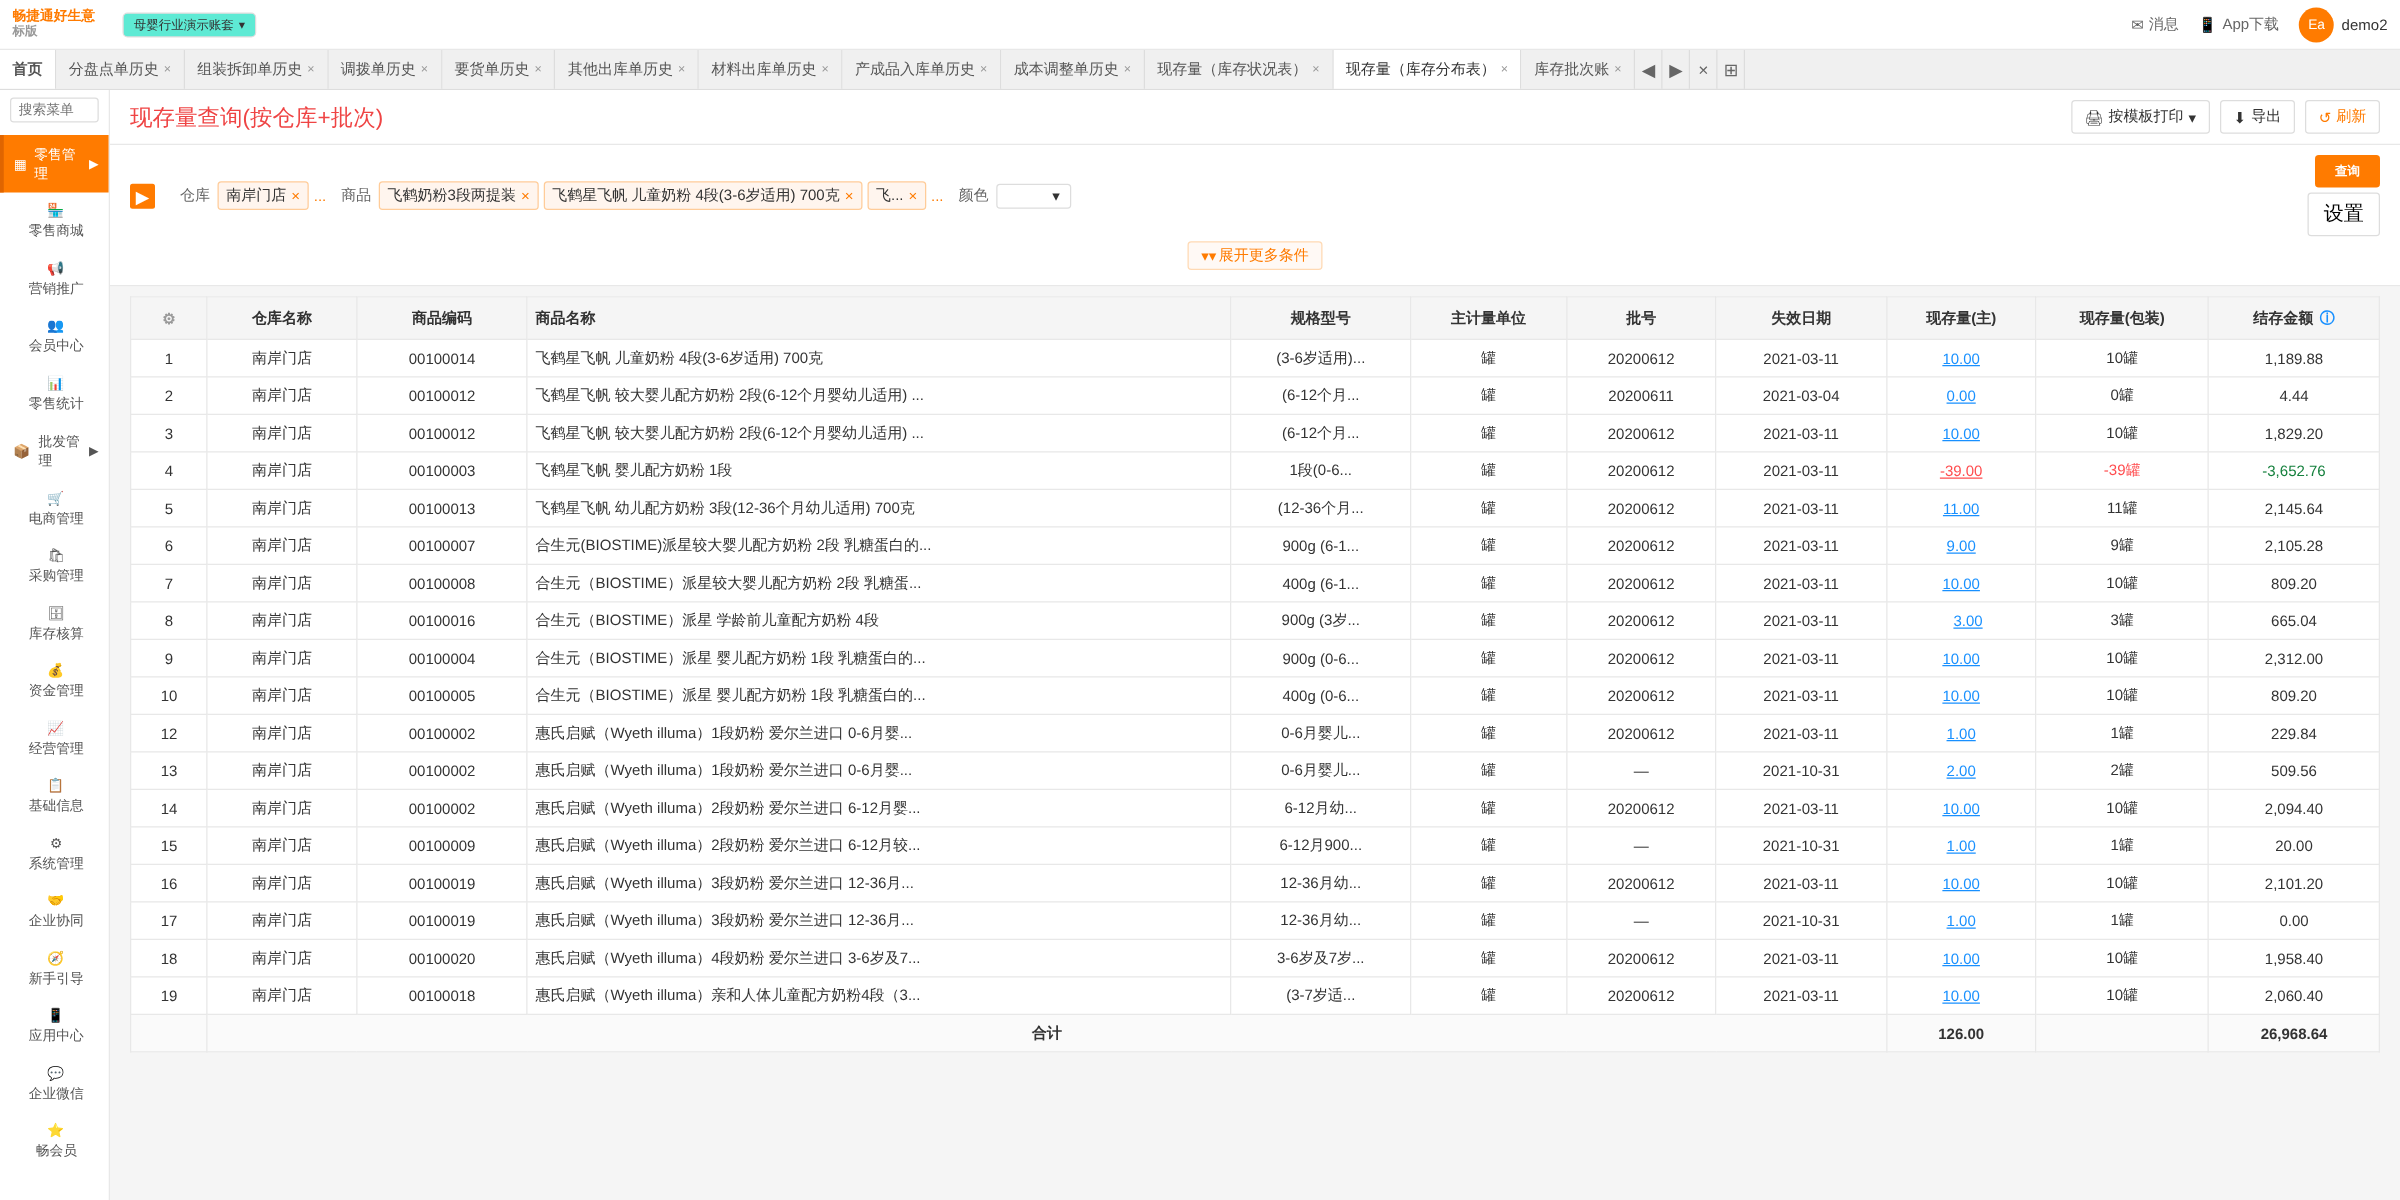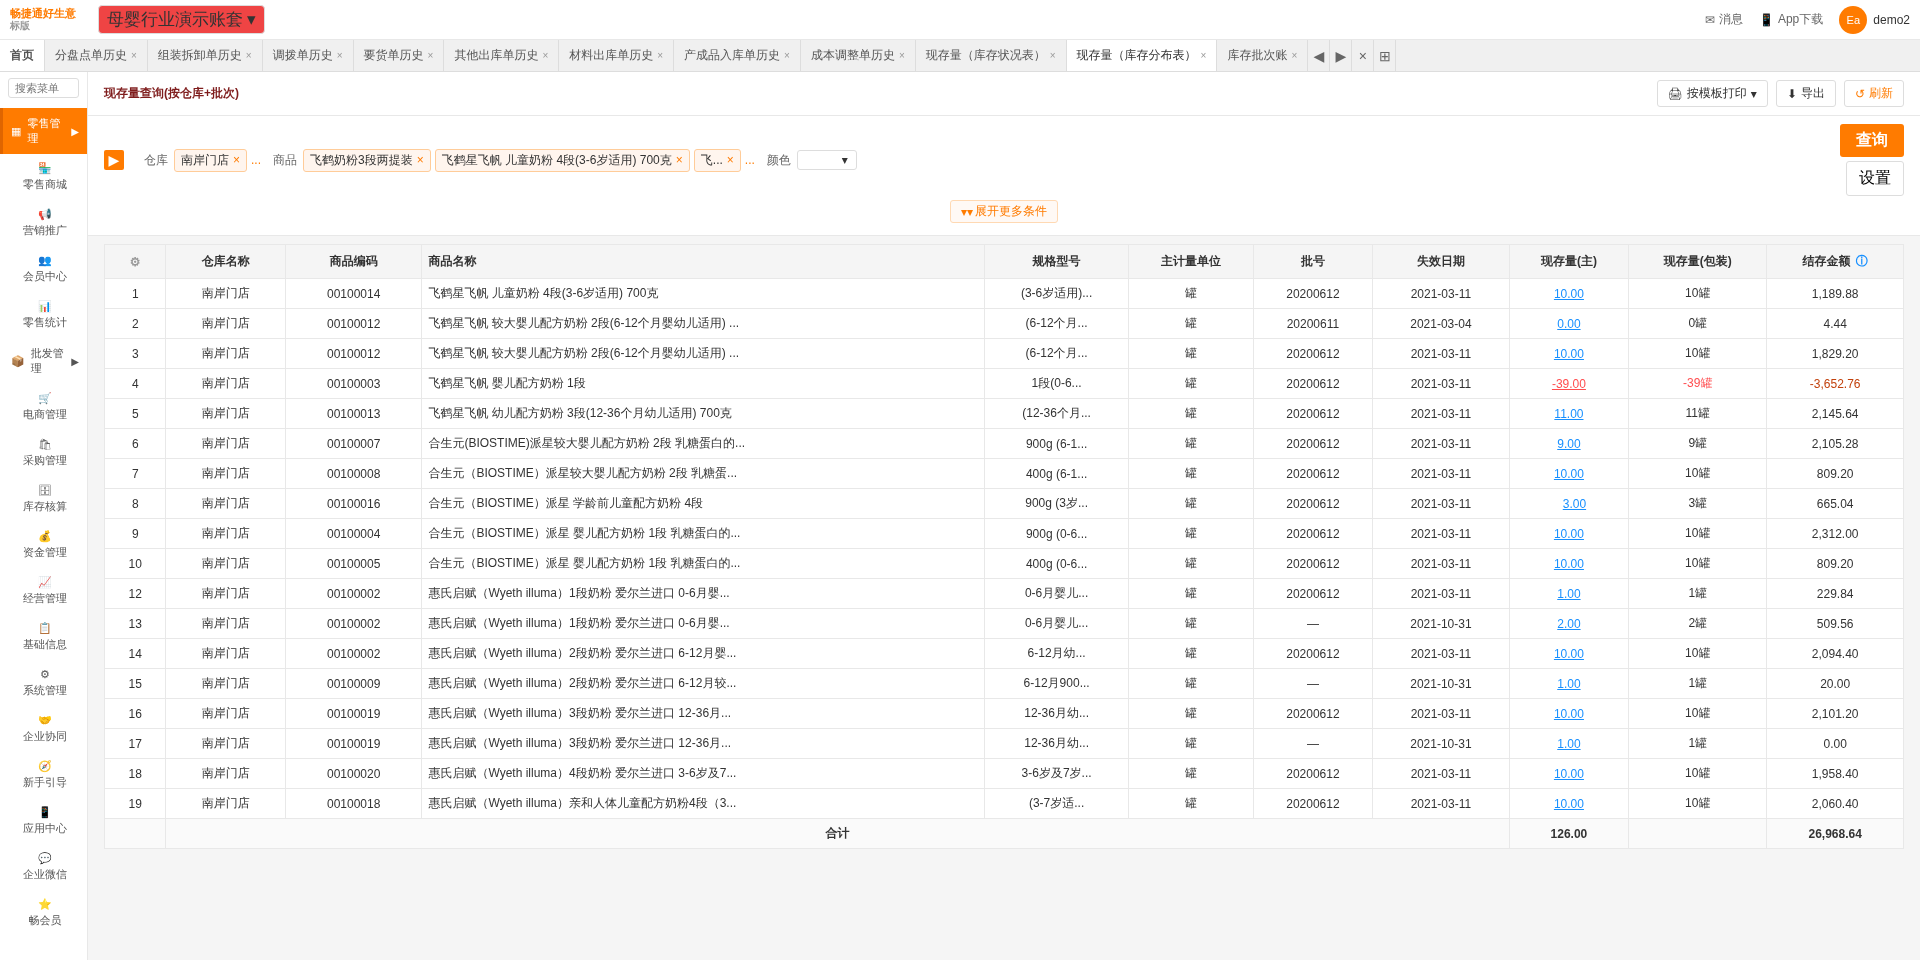--- a/index.html
+++ b/index.html
@@ -2,21 +2,21 @@
 <html><head>
   <meta charset="utf-8">
   <style>
     * { box-sizing: border-box; margin: 0; padding: 0; }
     body { font-family: 'Microsoft YaHei', Arial, sans-serif; font-size: 12px; background: #f5f5f5; color: #333; overflow: hidden; }
 
     
     .top-bar { display: flex; align-items: center; background: #fff; height: 40px; border-bottom: 1px solid #e8e8e8; padding: 0 10px; }
     .logo-area { display: flex; align-items: center; width: 88px; min-width: 88px; }
     .logo-text { color: #ff7b00; font-size: 11px; font-weight: bold; line-height: 1.2; }
-    .org-selector { display: flex; align-items: center; background: #ef4444; border: 1px solid #ddd; border-radius: 4px; padding: 2px 8px; cursor: pointer; font-size: 17px; color: #333; gap: 4px; flex: 0 0 auto; }
+    .org-selector { display: flex; align-items: center; background: #5eead4; border: 1px solid #ddd; border-radius: 4px; padding: 2px 8px; cursor: pointer; font-size: 10px; color: #333; gap: 4px; flex: 0 0 auto; }
     .top-bar-right { margin-left: auto; display: flex; align-items: center; gap: 16px; }
     .top-icon-btn { display: flex; align-items: center; gap: 4px; cursor: pointer; font-size: 12px; color: #666; }
     .user-avatar { width: 28px; height: 28px; border-radius: 50%; background: #ff7b00; display: flex; align-items: center; justify-content: center; color: #fff; font-size: 11px; }
 
     
     .tab-bar { display: flex; align-items: center; background: #f0f0f0; border-bottom: 1px solid #ddd; height: 32px; padding: 0; overflow: hidden; }
     .tab-item { display: flex; align-items: center; padding: 0 10px; height: 32px; font-size: 12px; cursor: pointer; border-right: 1px solid #ddd; white-space: nowrap; background: #f0f0f0; color: #555; gap: 4px; flex-shrink: 0; }
     .tab-item.active { background: #fff; color: #333; font-weight: 500; }
     .tab-item.home { background: #fff; font-weight: bold; }
     .tab-close { color: #999; font-size: 10px; cursor: pointer; }
@@ -28,21 +28,21 @@
     
     .sidebar { width: 88px; min-width: 88px; background: #fff; border-right: 1px solid #e8e8e8; display: flex; flex-direction: column; overflow-y: auto; }
     .sidebar-section { padding: 4px 0; }
     .sidebar-item { display: flex; flex-direction: column; align-items: center; padding: 8px 4px; cursor: pointer; color: #555; font-size: 11px; gap: 2px; border-left: 3px solid transparent; }
     .sidebar-search { padding: 6px 8px; }
     .sidebar-search input { width: 100%; border: 1px solid #ddd; border-radius: 3px; padding: 3px 6px; font-size: 11px; }
 
     
     .content { flex: 1; overflow: hidden; display: flex; flex-direction: column; background: #f5f5f5; }
     .page-header { background: #fff; padding: 8px 16px; display: flex; align-items: center; justify-content: space-between; border-bottom: 1px solid #e8e8e8; }
-    .page-title { font-size: 12px; font-weight: 700; color: #7f1d1d; }
+    .page-title { font-size: 18px; font-weight: 400; color: #ef4444; }
     .header-actions { display: flex; align-items: center; gap: 8px; }
     .btn-print { display: flex; align-items: center; gap: 4px; border: 1px solid #ddd; border-radius: 3px; padding: 4px 10px; cursor: pointer; font-size: 12px; background: #fff; }
     .btn-export { display: flex; align-items: center; gap: 4px; border: 1px solid #ddd; border-radius: 3px; padding: 4px 10px; cursor: pointer; font-size: 12px; background: #fff; }
     .btn-refresh { display: flex; align-items: center; gap: 4px; border: 1px solid #ddd; border-radius: 3px; padding: 4px 10px; cursor: pointer; font-size: 12px; background: #fff; color: #ff7b00; }
 
     
     .filter-area { background: #fff; padding: 8px 16px; border-bottom: 1px solid #e8e8e8; }
     .filter-row { display: flex; align-items: center; gap: 12px; flex-wrap: wrap; }
     .filter-group { display: flex; align-items: center; gap: 6px; }
     .filter-label { font-size: 12px; color: #666; white-space: nowrap; }
@@ -68,21 +68,21 @@
     .data-table .col-unit { width: 70px; }
     .data-table .col-batch { width: 70px; }
     .data-table .col-expire { width: 80px; }
     .data-table .col-qty { width: 70px; }
     .data-table .col-pkg { width: 70px; }
     .data-table .col-amount { width: 80px; }
     .settings-icon { color: #999; cursor: pointer; }
     .total-row td { background: #fafafa; font-weight: 600; }
 
     
-    .btn-query { background: #ff7b00; color: #fff; border: none; border-radius: 3px; padding: 6px 16px; cursor: pointer; font-size: 16px; font-weight: 600; }
+    .btn-query { background: #ff7b00; color: #fff; border: none; border-radius: 3px; padding: 6px 16px; cursor: pointer; font-size: 10px; font-weight: 600; }
     .btn-settings { border: 1px solid #ddd; border-radius: 3px; padding: 6px 12px; cursor: pointer; font-size: 16px; background: #fff; }
 
     .color-expand-arrow { color: #ff7b00; font-size: 14px; display: flex; align-items: center; justify-content: center; width: 20px; height: 20px; background: #ff7b00; border-radius: 2px; color: #fff; cursor: pointer; margin-right: 8px; }
 
     .scrollbar-y { overflow-y: auto; }
   </style>
 </head>
 <body>
 
 <div style="display:flex; flex-direction:column; height:960px; overflow:hidden;">
@@ -397,21 +397,21 @@
                 <td>4</td>
                 <td>南岸门店</td>
                 <td>00100003</td>
                 <td style="text-align: left;">飞鹤星飞帆 婴儿配方奶粉 1段</td>
                 <td>1段(0-6...</td>
                 <td>罐</td>
                 <td>20200612</td>
                 <td>2021-03-11</td>
                 <td style="color: rgb(255, 77, 79); text-decoration: underline; cursor: pointer;">-39.00</td>
                 <td style="color: rgb(255, 77, 79);">-39罐</td>
-                <td style="color: #c2410c;">-3,652.76</td>
+                <td style="color: #15803d;">-3,652.76</td>
               </tr>
               <tr>
                 <td>5</td>
                 <td>南岸门店</td>
                 <td>00100013</td>
                 <td style="text-align: left;">飞鹤星飞帆 幼儿配方奶粉 3段(12-36个月幼儿适用) 700克</td>
                 <td>(12-36个月...</td>
                 <td>罐</td>
                 <td>20200612</td>
                 <td>2021-03-11</td>

